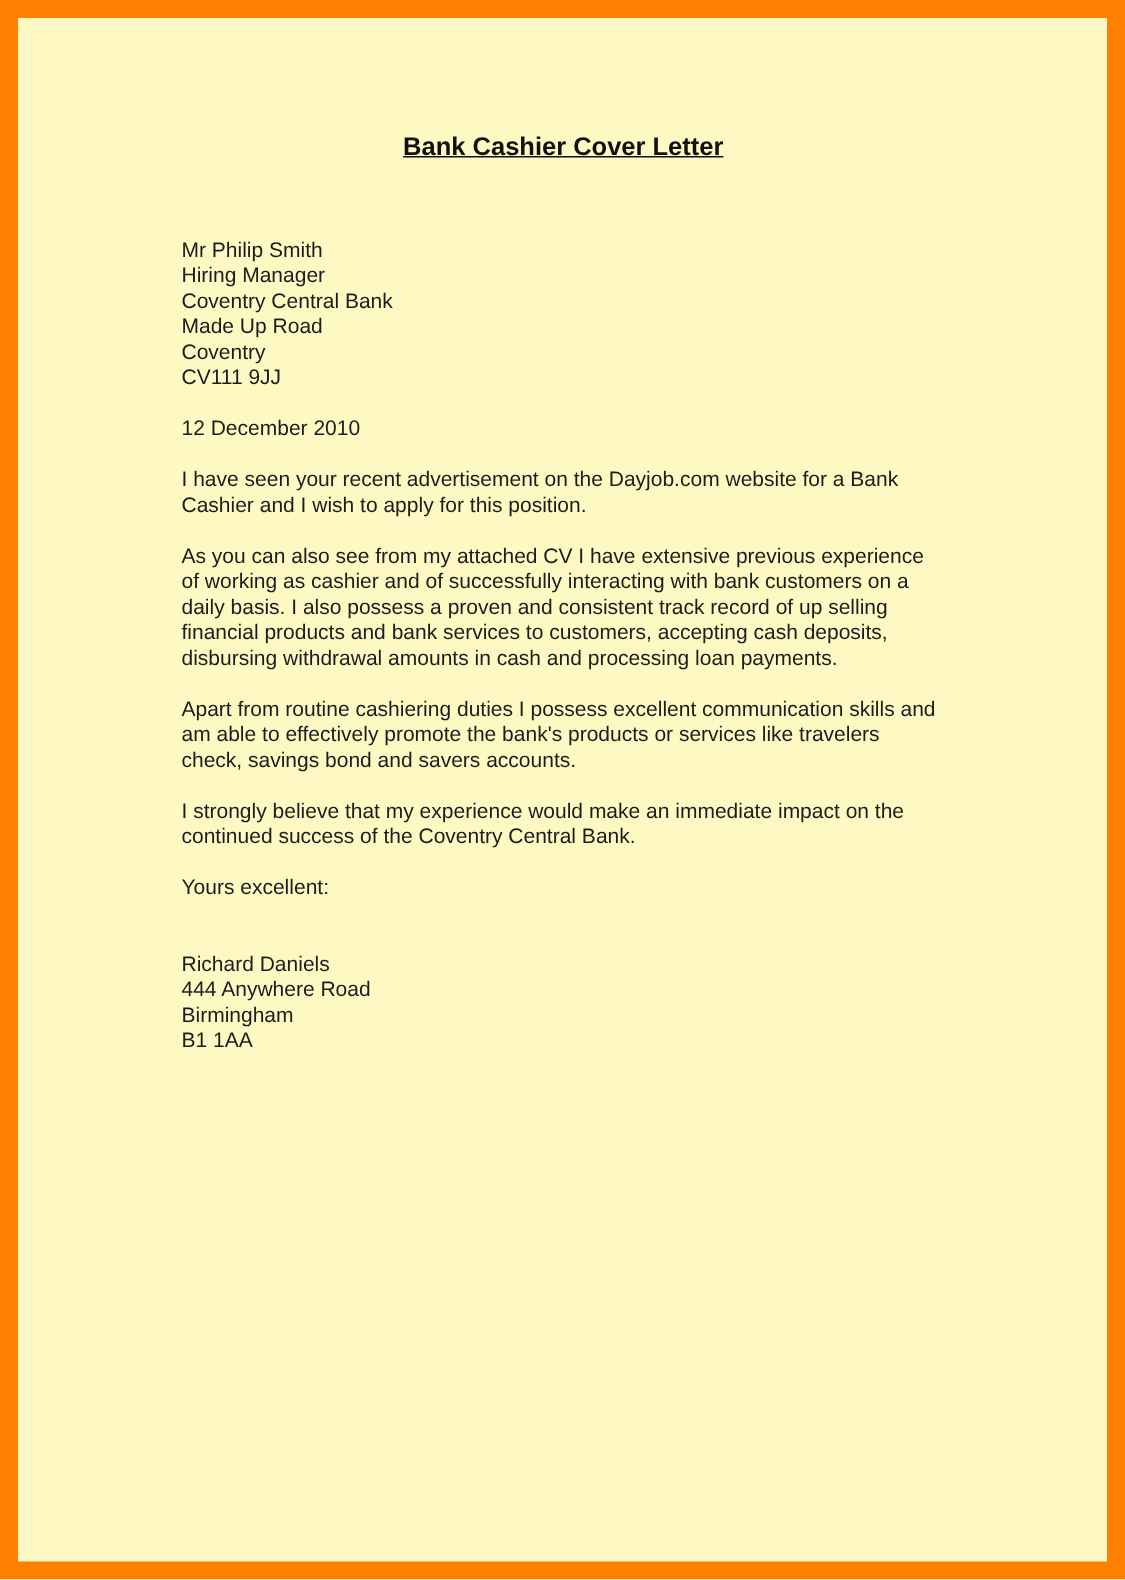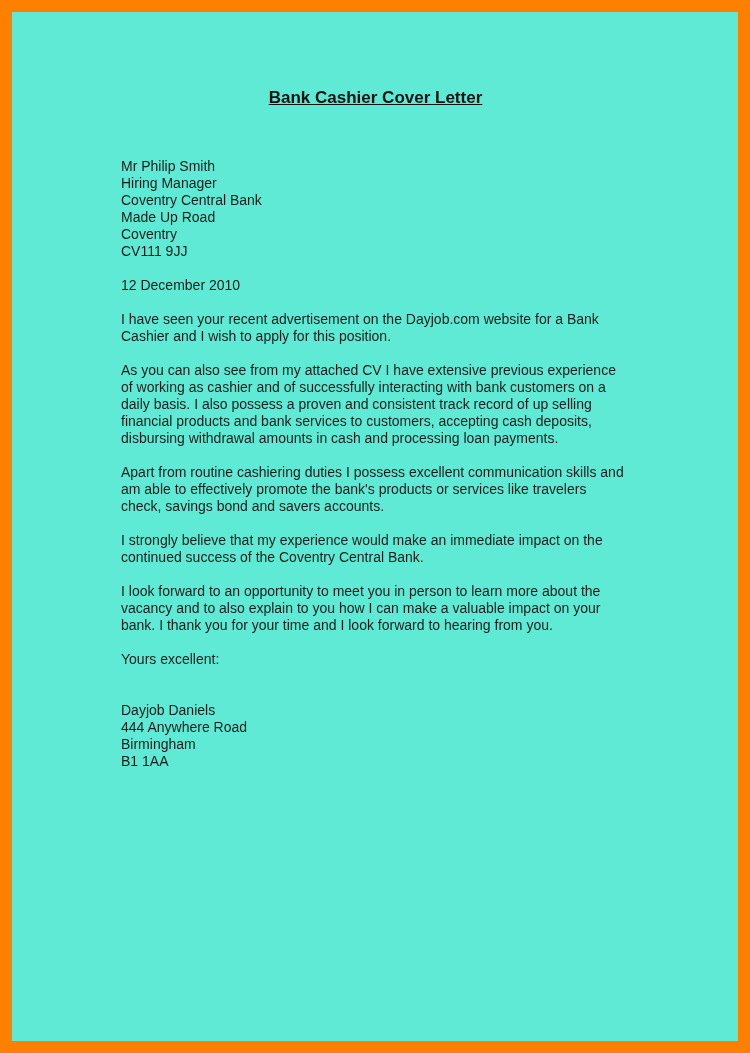--- a/index.html
+++ b/index.html
@@ -6,21 +6,21 @@
     margin: 0;
     padding: 0;
     background: #ffffff;
   }
   .page {
     position: relative;
     width: 750px;
     height: 1053px;
     box-sizing: border-box;
     border: 12px solid #ff8000;
-    background: #5eead4;
+    background: #fef9c3;
     font-family: "Liberation Sans", "DejaVu Sans", sans-serif;
     color: #1c1c1c;
     overflow: hidden;
   }
   .letter {
     box-sizing: border-box;
     padding: 76px 108px 40px 109px;
     font-size: 14px;
     line-height: 17px;
   }
@@ -63,25 +63,24 @@
       <div class="addr-line">CV111 9JJ</div>
     </div>
 
     <div class="date-line">12 December 2010</div>
 
 
     <p class="para">I have seen your recent advertisement on the Dayjob.com website for a Bank Cashier and I wish to apply for this position.</p>
     <p class="para">As you can also see from my attached CV I have extensive previous experience of working as cashier and of successfully interacting with bank customers on a daily basis. I also possess a proven and consistent track record of up selling financial products and bank services to customers, accepting cash deposits, disbursing withdrawal amounts in cash and processing loan payments.</p>
     <p class="para">Apart from routine cashiering duties I possess excellent communication skills and am able to effectively promote the bank's products or services like travelers check, savings bond and savers accounts.</p>
     <p class="para">I strongly believe that my experience would make an immediate impact on the continued success of the Coventry Central Bank.</p>
-    <p class="para">I look forward to an opportunity to meet you in person to learn more about the vacancy and to also explain to you how I can make a valuable impact on your bank. I thank you for your time and I look forward to hearing from you.</p>
 
     <div class="closing">Yours excellent:</div>
 
     <div class="sender-block">
-      <div class="addr-line">Dayjob Daniels</div>
+      <div class="addr-line">Richard Daniels</div>
       <div class="addr-line">444 Anywhere Road</div>
       <div class="addr-line">Birmingham</div>
       <div class="addr-line">B1 1AA</div>
     </div>
 
   </div>
 </div>
 
 </body></html>

